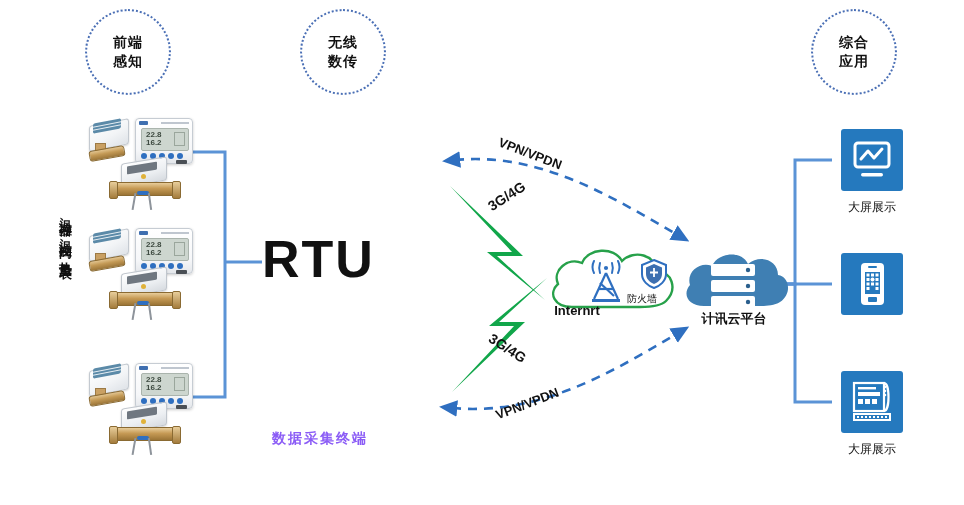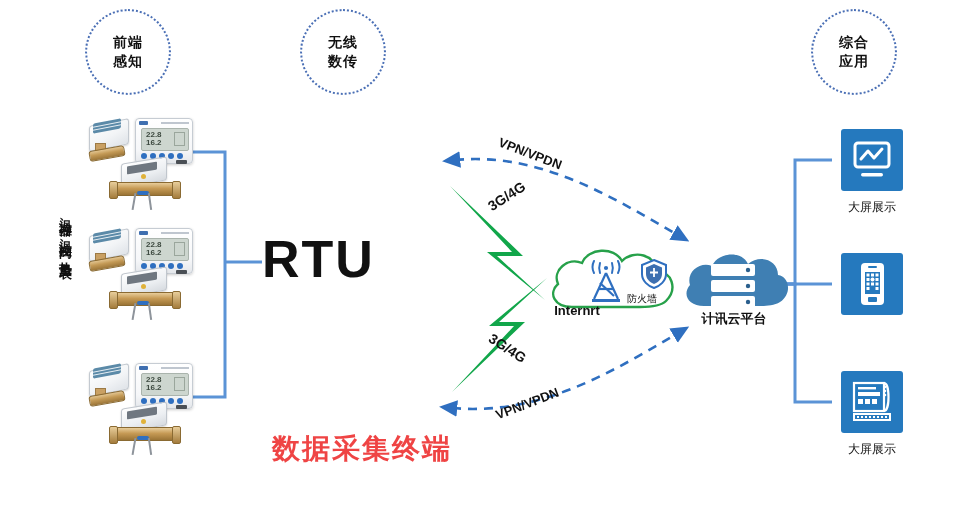--- a/index.html
+++ b/index.html
@@ -81,21 +81,21 @@
   .vlabel{
     position:absolute;left:54px;top:210px;width:22px;
     writing-mode:vertical-rl;text-orientation:upright;
     font-size:13px;font-weight:bold;color:#111;letter-spacing:2px;line-height:22px;
     white-space:nowrap;
   }
 
   
   .rtu{position:absolute;left:262px;top:228px;font-size:52px;font-weight:bold;
     color:#111;letter-spacing:2px;line-height:62px;}
-  .rtu-caption{position:absolute;left:272px;top:430px;font-size:28px;font-weight:bold;color:#ef4444;letter-spacing:2px;}
+  .rtu-caption{position:absolute;left:272px;top:430px;font-size:14px;font-weight:bold;color:#8b5cf6;letter-spacing:2px;}
 
   
   .tile{position:absolute;width:62px;height:62px;background:#2579be;border-radius:3px;}
   .tile-label{position:absolute;width:120px;text-align:center;font-size:12px;color:#111;font-weight:normal;}
 
   
   .cloudlabel{position:absolute;font-size:13px;color:#111;font-weight:bold;text-align:center;}
   .fwlabel{position:absolute;font-size:10px;color:#111;font-weight:normal;white-space:nowrap;}
 
   

